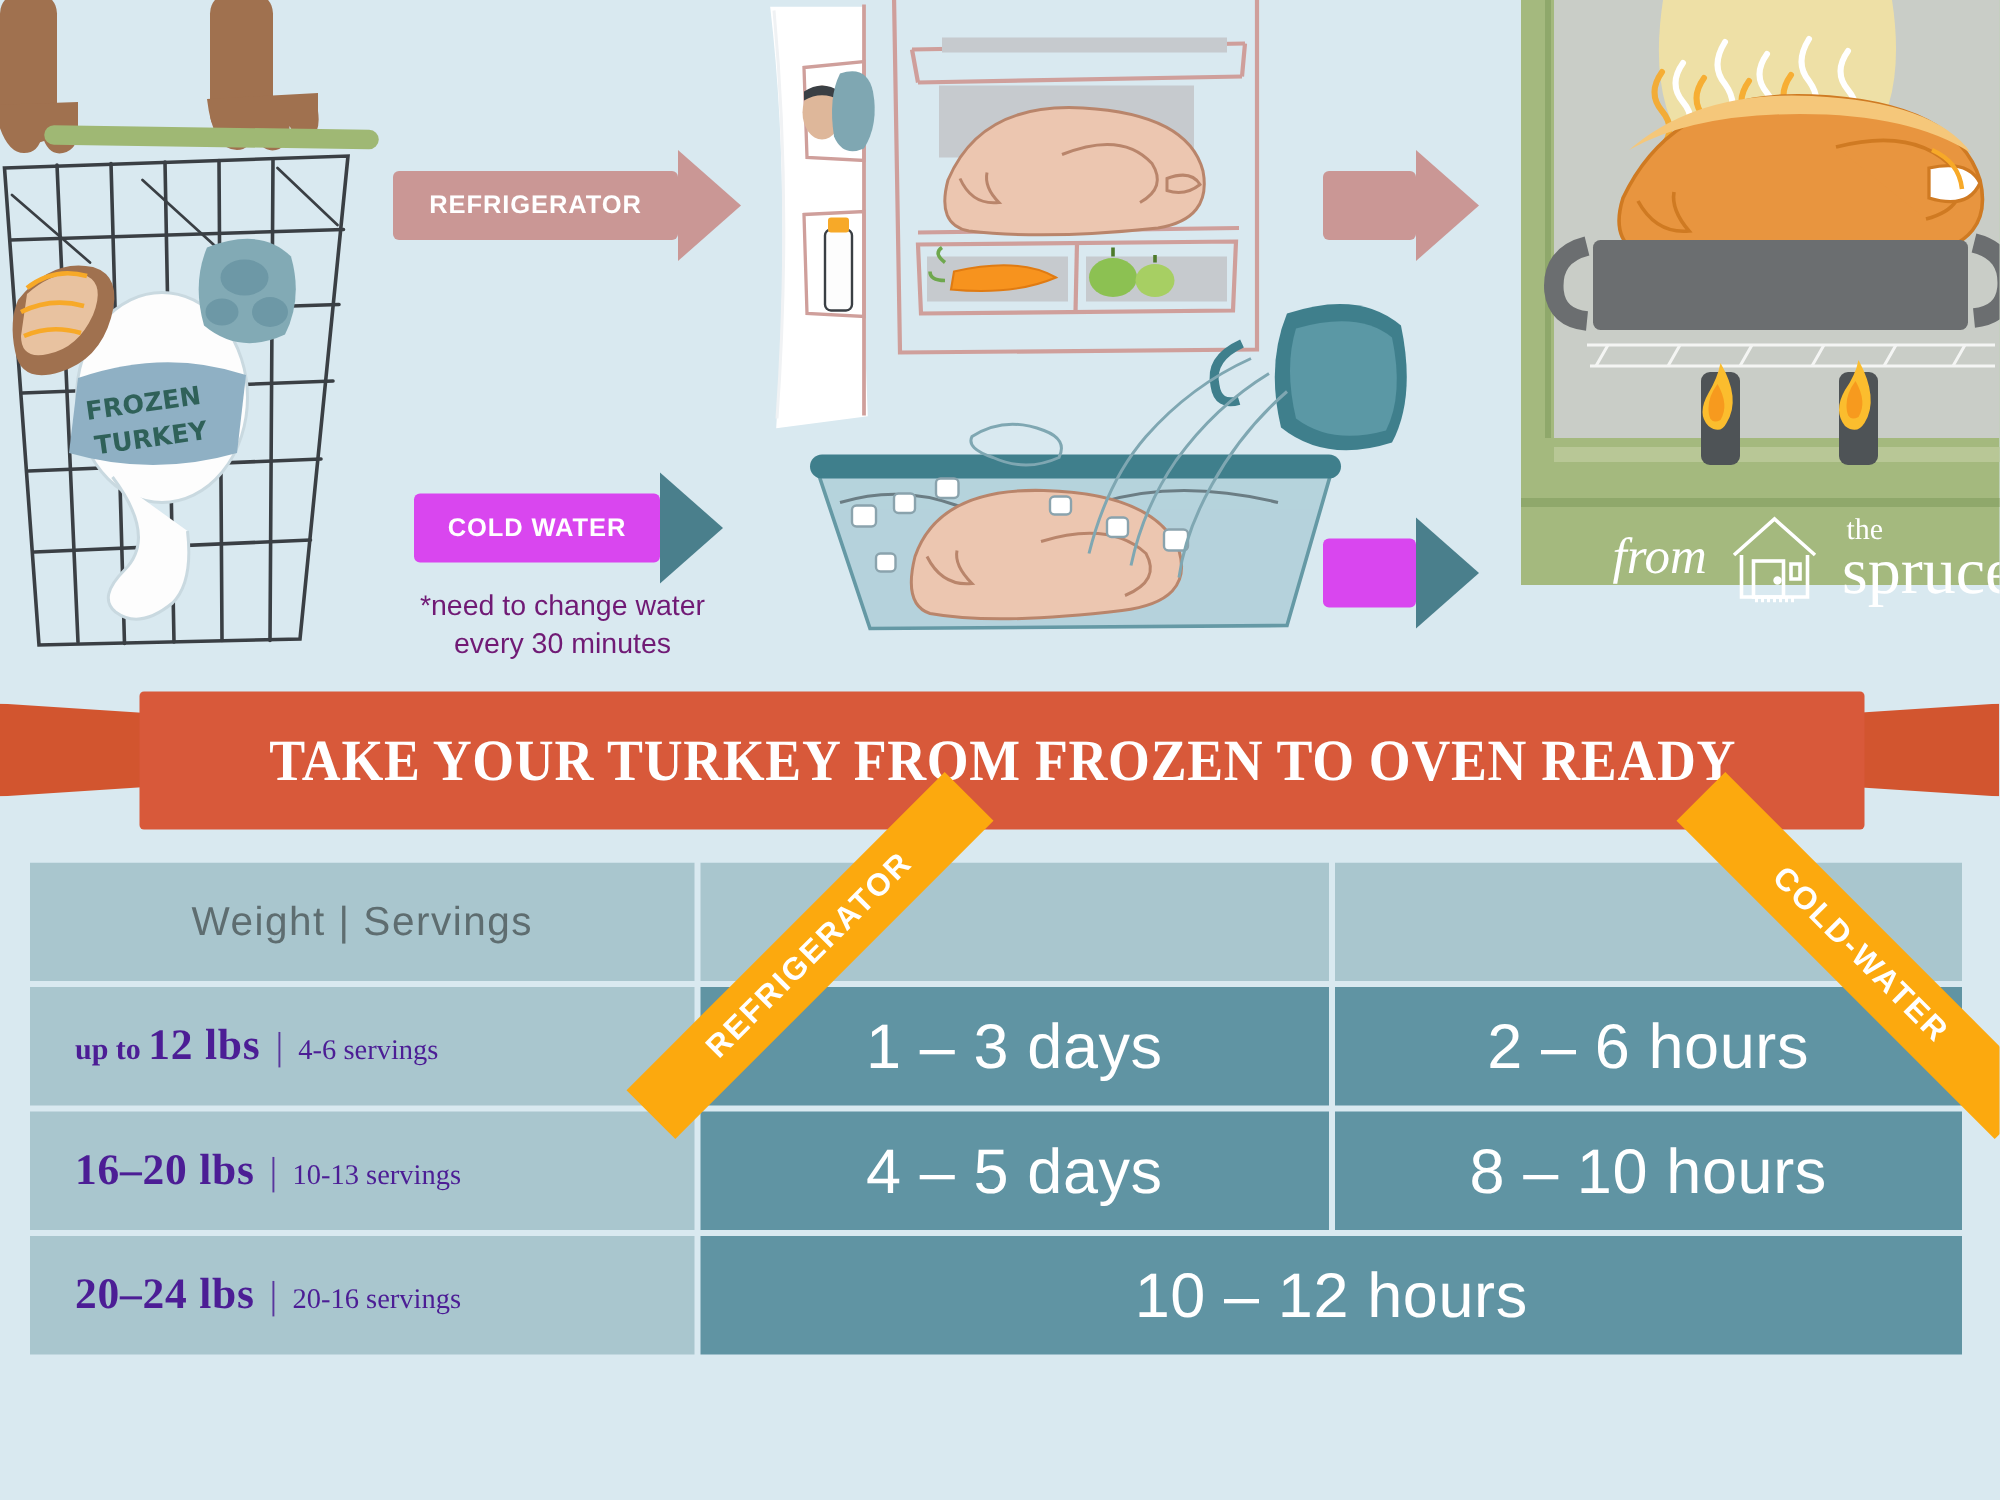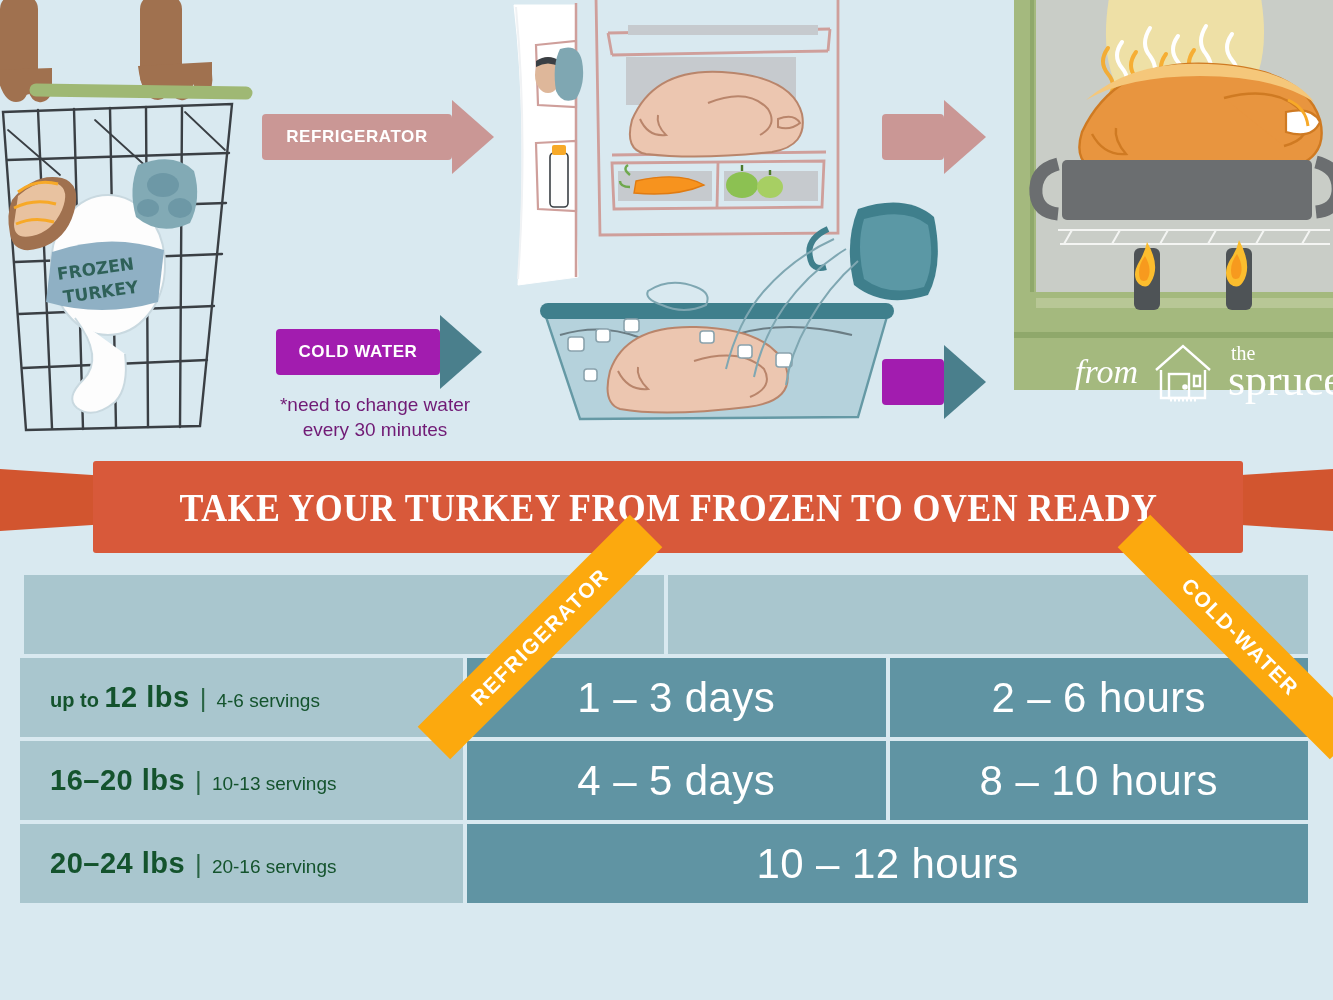--- a/index.html
+++ b/index.html
@@ -18,21 +18,21 @@
   
   .arrow{position:absolute;display:flex;align-items:center;}
   .arrow .shaft{height:46px;border-radius:4px;display:flex;align-items:center;justify-content:center;}
   .arrow .head{width:0;height:0;border-top:37px solid transparent;border-bottom:37px solid transparent;}
   .arrow .label{
     color:#ffffff;font-weight:bold;font-size:17px;letter-spacing:.6px;
     white-space:nowrap;padding:0 16px;
   }
   .arrow-rose .shaft{background:#ca9795;}
   .arrow-rose .head{border-left:42px solid #ca9795;}
-  .arrow-teal .shaft{background:#a21caf;}
+  .arrow-teal .shaft{background:#d946ef;}
   .arrow-teal .head{border-left:42px solid #4a7f8c;}
 
   .note{
     position:absolute;left:255px;top:392px;width:240px;text-align:center;
     color:#701a75;font-size:19px;line-height:25px;
   }
 
   
   .logo{position:absolute;left:1075px;top:340px;display:flex;align-items:center;gap:12px;}
   .logo .from{color:#ffffff;font-family:"Liberation Serif",serif;font-style:italic;font-size:34px;}
@@ -60,21 +60,21 @@
   .table{position:absolute;left:20px;top:575px;width:1288px;height:400px;overflow:hidden;}
   .row{display:flex;height:79px;margin-bottom:4px;}
   .row:last-child{margin-bottom:0;}
   .cell-weight{width:443px;background:#a9c6ce;display:flex;align-items:center;}
   .row.head .cell-weight{height:79px;}
   .cell-data{flex:1;background:#6094a3;display:flex;align-items:center;justify-content:center;margin-left:4px;}
   .row.head .cell-data{background:#a9c6ce;}
   .head-label{
     width:100%;text-align:center;color:#5e6d70;font-size:27px;font-weight:300;letter-spacing:1px;
   }
-  .w-line{padding-left:30px;color:#14532d;white-space:nowrap;}
+  .w-line{padding-left:30px;color:#4c1d95;white-space:nowrap;font-family:Liberation Serif, serif;}
   .w-pre{font-size:20px;font-weight:bold;}
   .w-main{font-size:29px;font-weight:bold;letter-spacing:.5px;}
   .w-sep{font-size:26px;padding:0 10px;opacity:.85;}
   .w-serv{font-size:19px;}
   .d-val{color:#ffffff;font-size:42px;letter-spacing:.4px;}
 
   
   .ribbon{
     position:absolute;background:#fca90e;color:#fff;font-weight:bold;
     font-size:21px;letter-spacing:1.5px;display:flex;align-items:center;justify-content:center;
@@ -326,20 +326,23 @@
     <div class="banner-tail l"></div>
     <div class="banner-tail r"></div>
     <div class="banner">
       <span class="banner-title">TAKE YOUR TURKEY FROM FROZEN TO OVEN READY</span>
     </div>
   </div>
 
   <div class="table">
 
     <div class="row head">
+      <div class="cell-weight">
+        <span class="head-label">Weight  |  Servings</span>
+      </div>
       <div class="cell-data"></div>
       <div class="cell-data"></div>
     </div>
 
     <div class="row">
       <div class="cell-weight">
         <span class="w-line">
           <span class="w-pre">up to </span><span class="w-main">12 lbs</span><span class="w-sep">|</span><span class="w-serv">4-6 servings</span>
         </span>
       </div>

